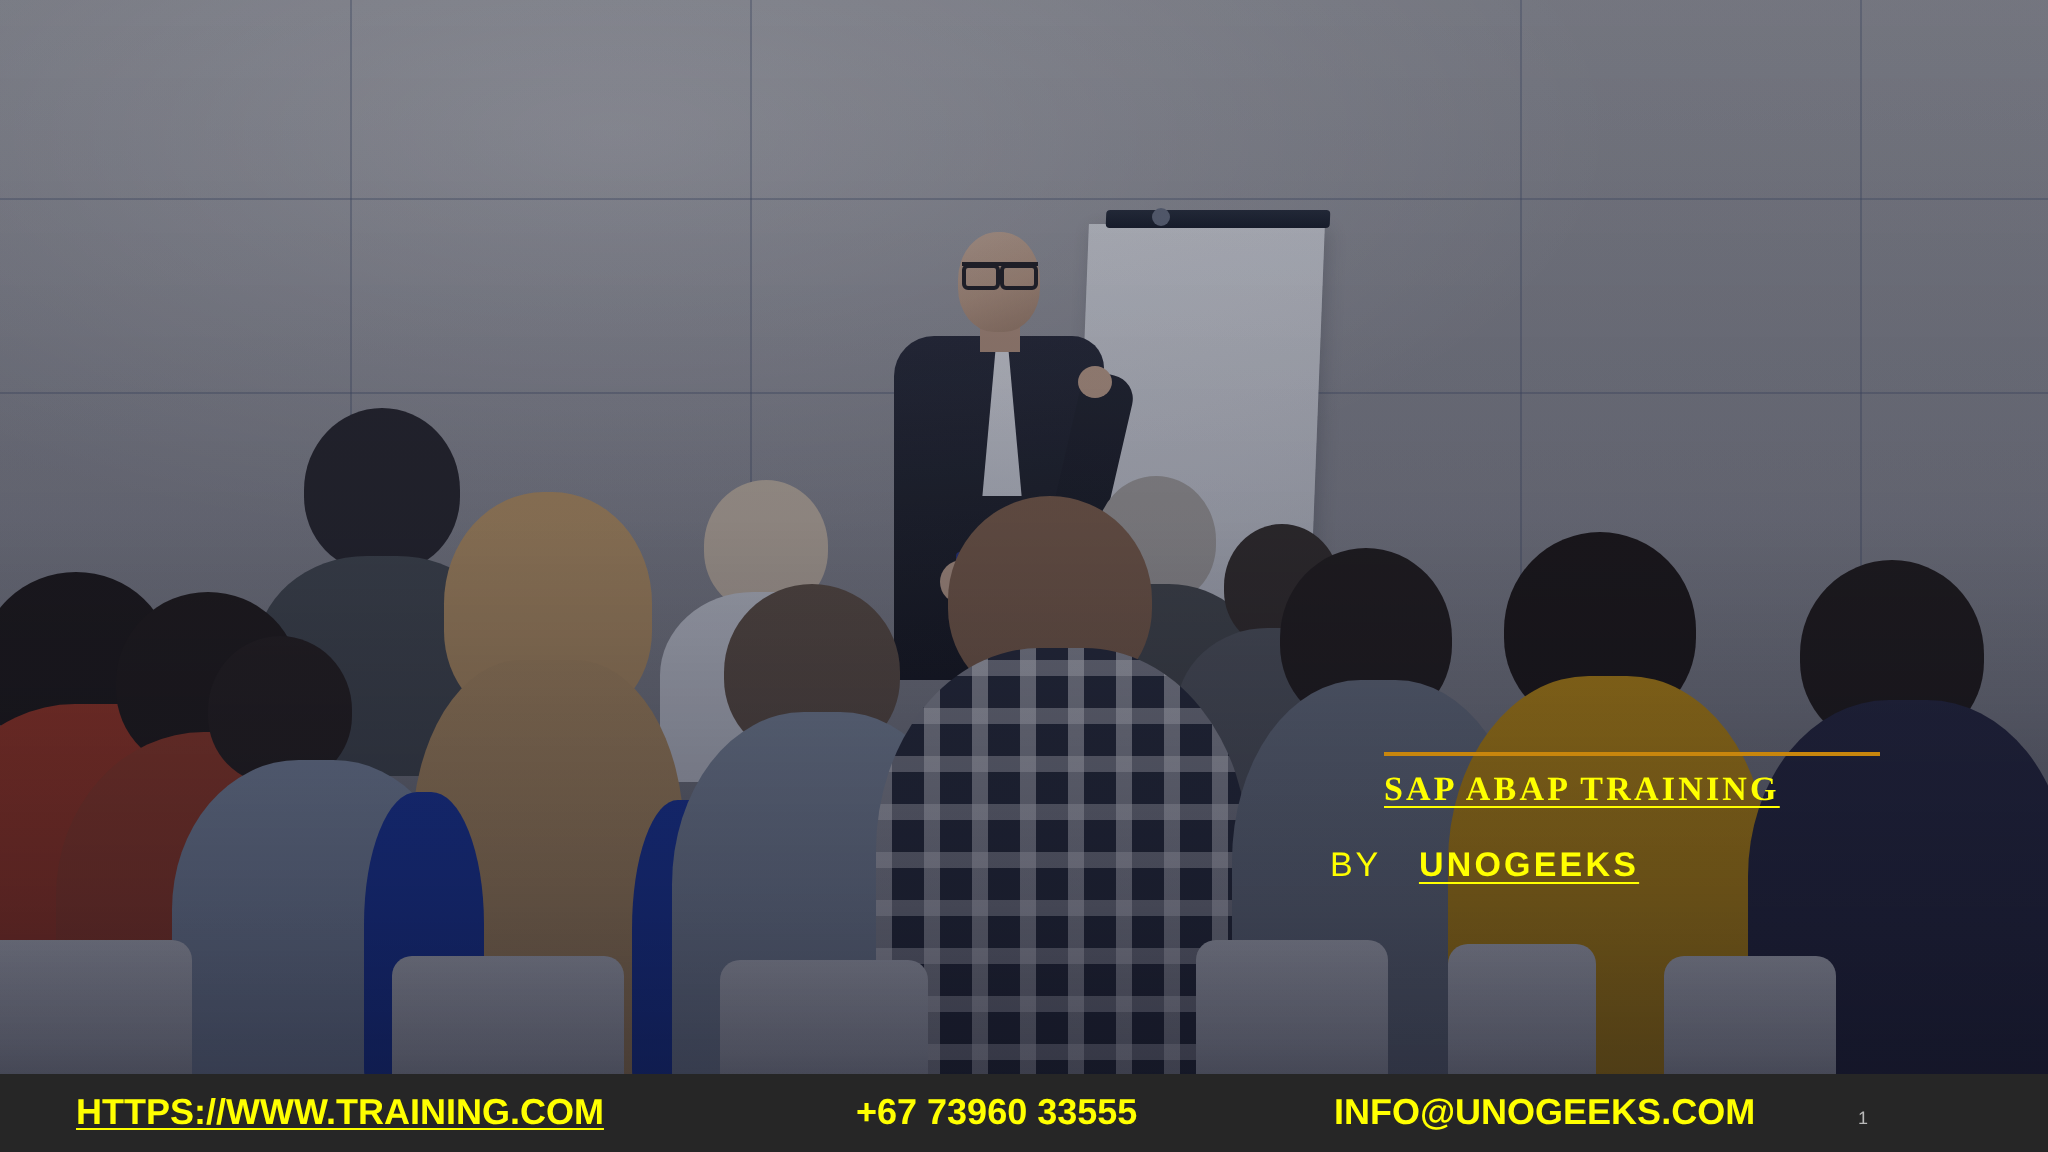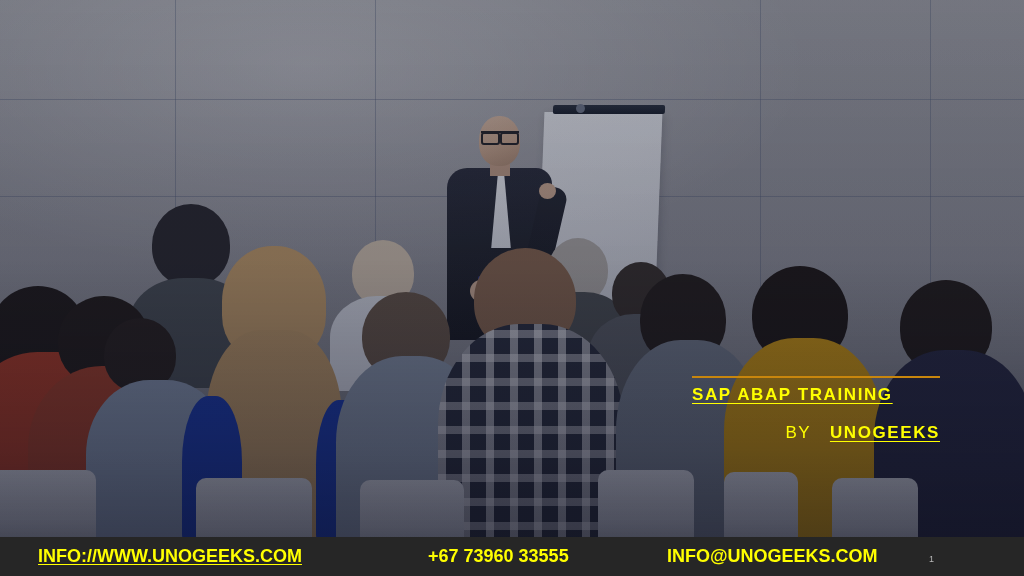--- a/index.html
+++ b/index.html
@@ -149,22 +149,22 @@
     width: 292px;
   }
   .sub-line {
     font-family: "Liberation Sans", sans-serif;
     font-weight: bold;
     color: #ffff00;
     font-size: 17px;
     letter-spacing: 1.6px;
     line-height: 1.0;
   }
-  .sub-line.l1 { text-align: left; padding-left: 27px; }
-  .sub-line.l2 { text-align: right; padding-right: 17px; margin-top: 21px; }
+  .sub-line.l1 { text-align: left; padding-left: 27px; font-family: Liberation Serif, serif; }
+  .sub-line.l2 { padding-right: 17px; margin-top: 21px; }
   .u { text-decoration: underline; text-underline-offset: 3px; }
   .by { font-weight: normal; letter-spacing: 1.4px; }
 
   
   #footer {
     position: absolute;
     left: 0; bottom: 0;
     width: 1024px; height: 39px;
     background: #262626;
   }
@@ -296,19 +296,19 @@
       <span class="u">SAP ABAP TRAINING</span>
     </div>
     <div class="sub-line l2">
       <span class="by">BY</span>
       <span>&nbsp;</span>
       <span class="u">UNOGEEKS</span>
     </div>
   </div>
 
   <div id="footer">
-    <div class="foot-item" id="foot-url">INFO://WWW.UNOGEEKS.COM</div>
+    <div class="foot-item" id="foot-url">HTTPS://WWW.TRAINING.COM</div>
     <div class="foot-item" id="foot-phone">+67 73960 33555</div>
     <div class="foot-item" id="foot-email">INFO@UNOGEEKS.COM</div>
     <div id="page-num">1</div>
   </div>
 
 </div>
 
 </body></html>

